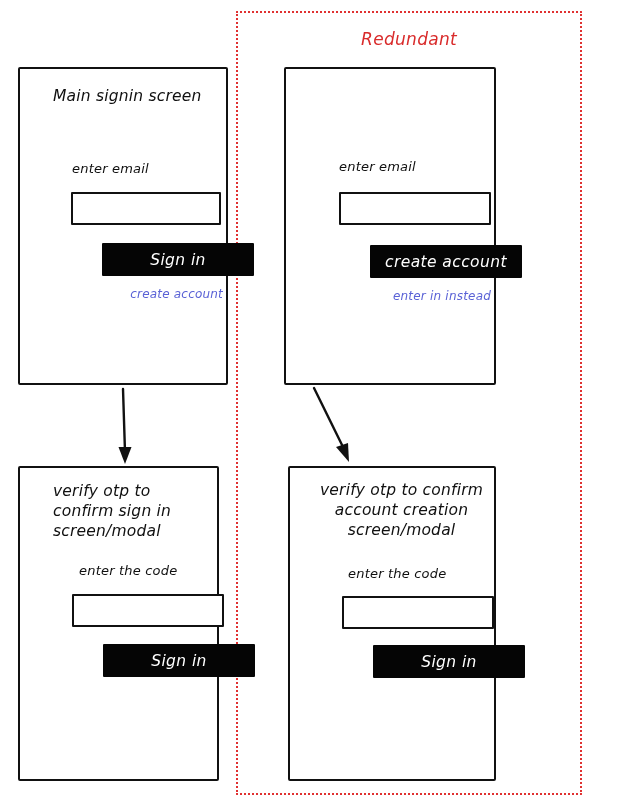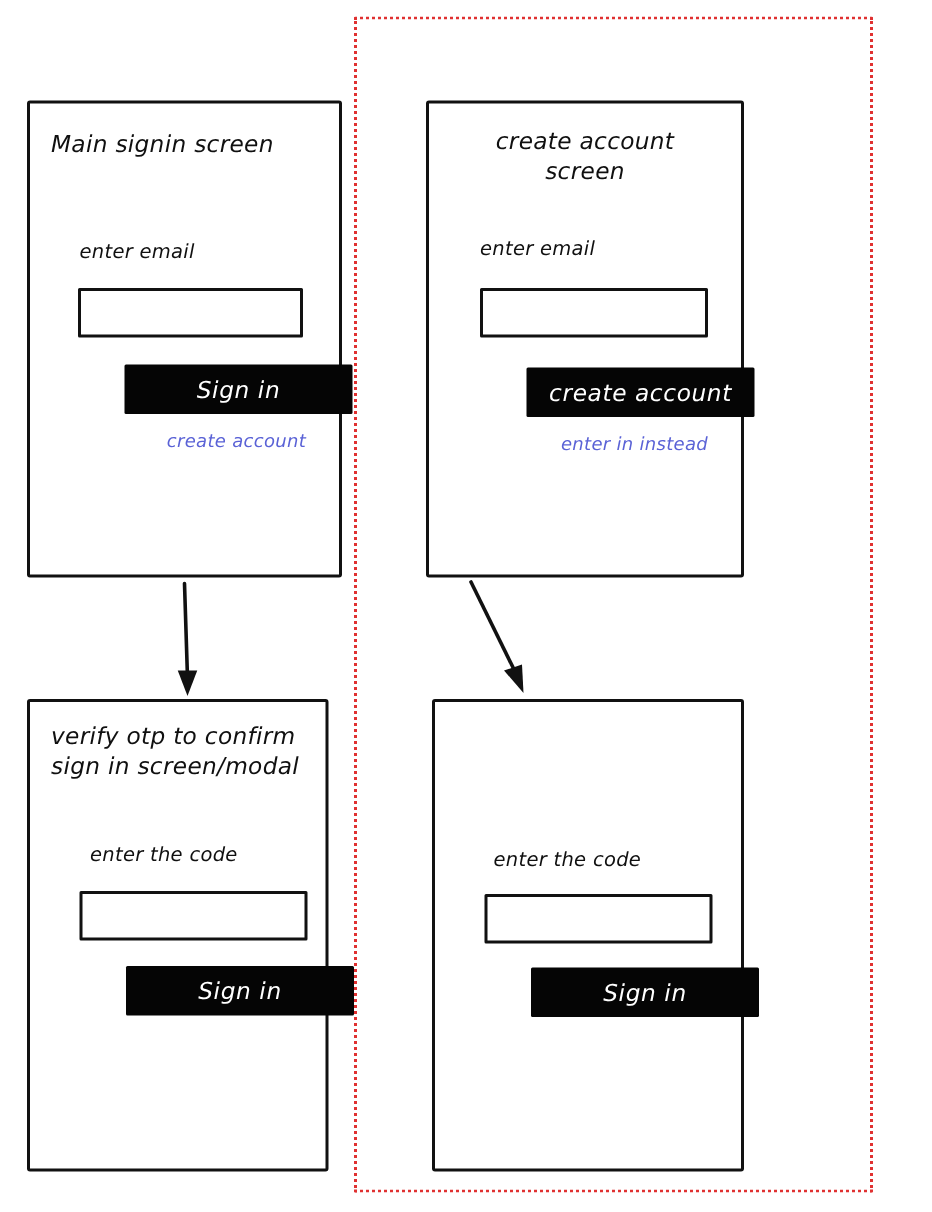--- a/index.html
+++ b/index.html
@@ -42,20 +42,21 @@
     font-family: "DejaVu Sans", sans-serif;
   }
 
   
   .card {
     position: absolute;
     background: #ffffff;
     border: 2.5px solid #111111;
     box-sizing: border-box;
     border-radius: 2px;
+    padding-left: 19px;
   }
   .card-inner {
     position: relative;
     width: 100%;
     height: 100%;
   }
 
   .card-title {
     position: absolute;
     left: 8px;
@@ -122,52 +123,53 @@
     height: 808px;
     pointer-events: none;
   }
 </style>
 </head>
 <body>
 
 <div id="canvas">
 
   <div class="redundant-group"></div>
+  <div class="redundant-label">Redundant</div>
 
   <div class="card" style="left:18px; top:67px; width:210px; height:318px;">
     <div class="card-inner">
       <div class="card-title left-align" style="top:18px;">Main signin screen</div>
       <div class="field-label" style="left:33px; top:92px;">enter email</div>
       <div class="text-input" style="left:32px; top:123px; width:150px; height:33px;" title=""></div>
       <div class="primary-button" style="left:32px; top:174px; width:152px; height:33px;">Sign in</div>
       <div class="link" style="left:42px; top:218px; width:142px;">create account</div>
     </div>
   </div>
 
   <div class="card" style="left:284px; top:67px; width:212px; height:318px;">
     <div class="card-inner">
-      <div class="card-title" style="top:16px; left:22px; right:22px;">create account screen</div>
       <div class="field-label" style="left:34px; top:90px;">enter email</div>
       <div class="text-input" style="left:34px; top:123px; width:152px; height:33px;" title=""></div>
       <div class="primary-button" style="left:34px; top:176px; width:152px; height:33px;">create account</div>
       <div class="link" style="left:44px; top:220px; width:142px;">enter in instead</div>
     </div>
   </div>
 
   <div class="card" style="left:18px; top:466px; width:201px; height:315px;">
     <div class="card-inner">
       <div class="card-title left-align" style="top:14px; right:10px;">verify otp to confirm sign in screen/modal</div>
       <div class="field-label" style="left:40px; top:95px;">enter the code</div>
       <div class="text-input" style="left:33px; top:126px; width:152px; height:33px;" title=""></div>
       <div class="primary-button" style="left:33px; top:176px; width:152px; height:33px;">Sign in</div>
     </div>
   </div>
 
   <div class="card" style="left:288px; top:466px; width:208px; height:315px;">
     <div class="card-inner">
+      <div class="card-title" style="top:13px; left:10px; right:10px;">verify otp to confirm account creation screen/modal</div>
       <div class="field-label" style="left:39px; top:98px;">enter the code</div>
       <div class="text-input" style="left:33px; top:128px; width:152px; height:33px;" title=""></div>
       <div class="primary-button" style="left:33px; top:177px; width:152px; height:33px;">Sign in</div>
     </div>
   </div>
 
   <svg class="arrow-layer" viewBox="0 0 621 808">
     <g>
       <line x1="123" y1="389" x2="125" y2="452" stroke="#111111" stroke-width="2.4" stroke-linecap="round"></line>
       <polygon points="125,464 118.5,447 131.5,447" fill="#111111"></polygon>

